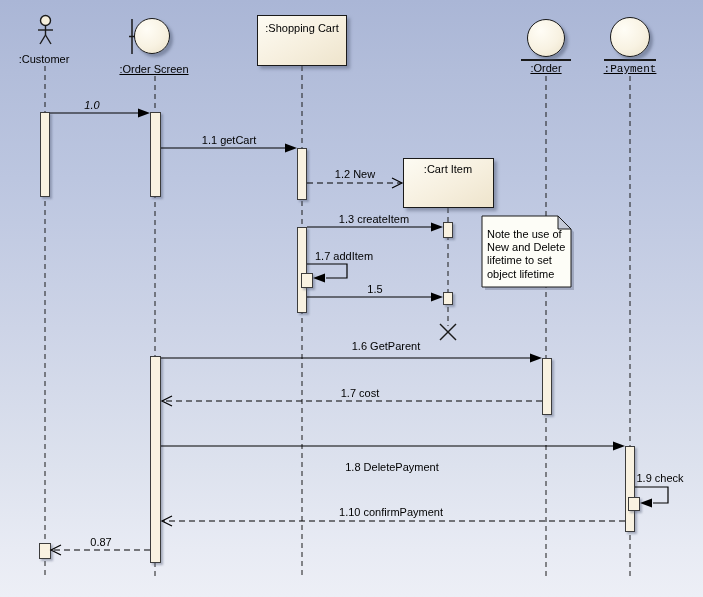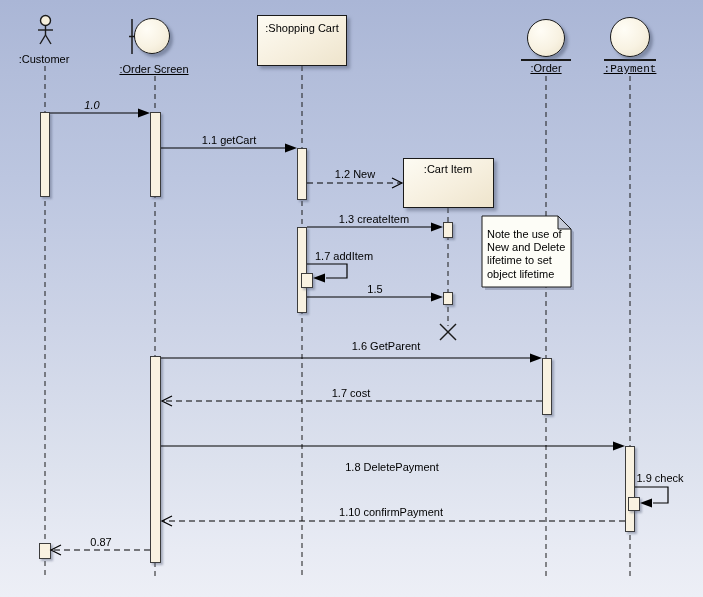--- a/index.html
+++ b/index.html
@@ -148,21 +148,21 @@
   <div class="lbl ul" style="left:546px;top:62px;">:Order</div>
   <div class="lbl ul" style="left:630px;top:63px;font-family:Liberation Mono, monospace;">:Payment</div>
 
   <div class="lbl" style="left:92px;top:99px;font-style:italic;">1.0</div>
   <div class="lbl" style="left:229px;top:134px;">1.1 getCart</div>
   <div class="lbl" style="left:355px;top:168px;">1.2 New</div>
   <div class="lbl" style="left:374px;top:213px;text-align:right;">1.3 createItem</div>
   <div class="lbl" style="left:344px;top:250px;">1.7 addItem</div>
   <div class="lbl" style="left:375px;top:283px;">1.5</div>
   <div class="lbl" style="left:350px;top:340px;margin-left:36px;">1.6 GetParent</div>
-  <div class="lbl" style="left:351px;top:387px;">1.7 cost</div>
+  <div class="lbl" style="left:360px;top:387px;">1.7 cost</div>
   <div class="lbl" style="left:392px;top:432px;margin-top:29px;">1.8 DeletePayment</div>
   <div class="lbl" style="left:660px;top:472px;">1.9 check</div>
   <div class="lbl" style="left:391px;top:506px;">1.10 confirmPayment</div>
   <div class="lbl" style="left:101px;top:536px;">0.87</div>
 
   <div class="note-text">
     <div>Note the use of</div>
     <div>New and Delete</div>
     <div>lifetime to set</div>
     <div>object lifetime</div>

